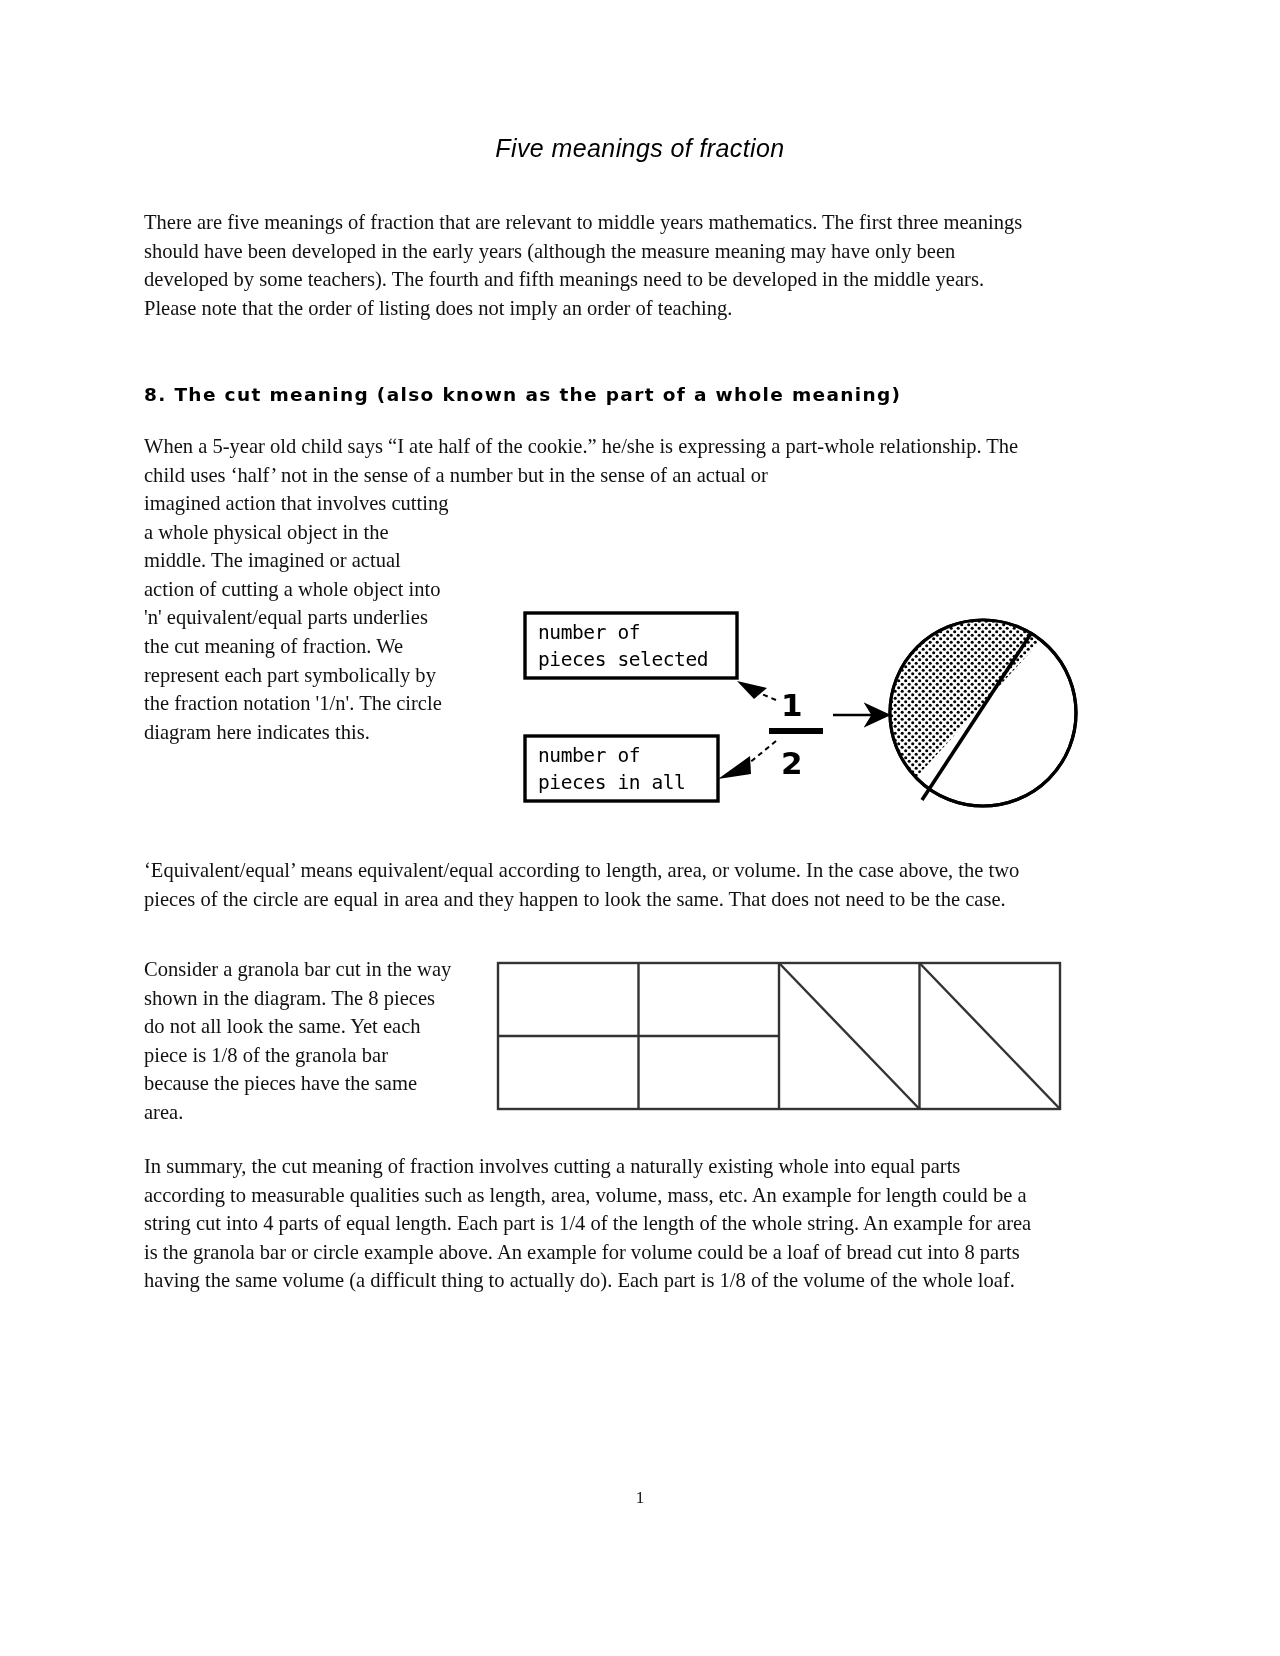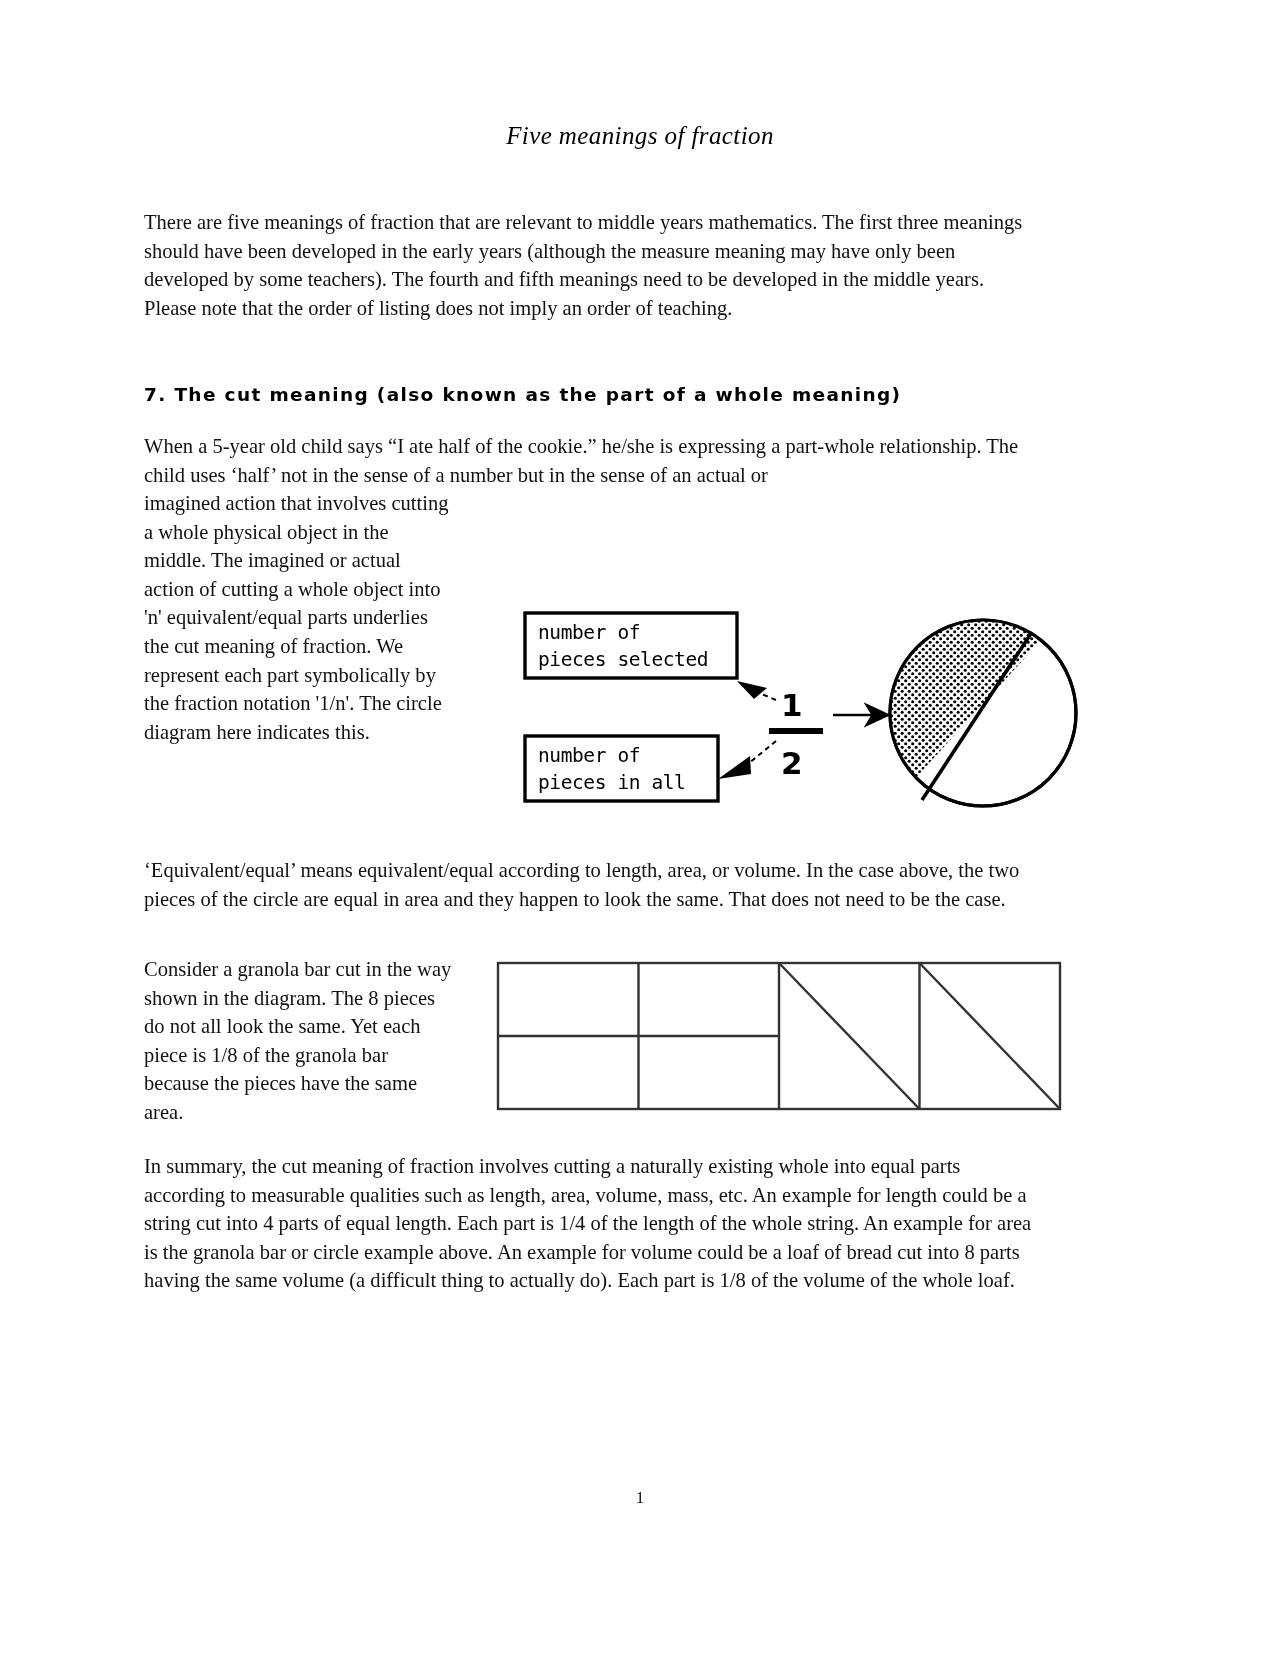--- a/index.html
+++ b/index.html
@@ -14,24 +14,24 @@
     height: 1656px;
     margin: 0 auto;
     background: #ffffff;
     overflow: hidden;
   }
 
   
   .doc-title {
     position: absolute;
     left: 0;
-    top: 122px;
+    top: 134px;
     width: 1280px;
     text-align: center;
-    font-family: Liberation Serif, serif;
+    font-family: Liberation Sans, sans-serif;
     font-size: 25px;
     font-style: italic;
     font-weight: 400;
     letter-spacing: 0.4px;
     color: #000000;
   }
 
   
   .body-col {
     position: absolute;
@@ -139,21 +139,21 @@
 </style>
 </head>
 <body>
 
 <div class="page">
 
   <div class="doc-title">Five meanings of fraction</div>
 
   <div class="body-col" id="para-intro">There are five meanings of fraction that are relevant to middle years mathematics. The first three meanings should have been developed in the early years (although the measure meaning may have only been developed by some teachers). The fourth and fifth meanings need to be developed in the middle years. Please note that the order of listing does not imply an order of teaching.</div>
 
-  <div id="heading-cut">7. The cut meaning (also known as the part of a whole meaning)</div>
+  <div id="heading-cut">8. The cut meaning (also known as the part of a whole meaning)</div>
 
   <div class="body-col" id="para-cut-a">When a 5-year old child says “I ate half of the cookie.” he/she is expressing a part-whole relationship. The child uses ‘half’ not in the sense of a number but in the sense of an actual or</div>
 
   <div class="body-col" id="para-cut-b">imagined action that involves cutting a whole physical object in the middle. The imagined or actual action of cutting a whole object into 'n' equivalent/equal parts underlies the cut meaning of fraction. We represent each part symbolically by the fraction notation '1/n'. The circle diagram here indicates this.</div>
 
   <div id="fraction-diagram">
     <svg width="580" height="250" viewBox="0 0 580 250" xmlns="http://www.w3.org/2000/svg">
       <defs>
         <pattern id="dotfill" x="0" y="0" width="7" height="7" patternUnits="userSpaceOnUse">
           <rect x="0" y="0" width="7" height="7" fill="#ffffff"></rect>

